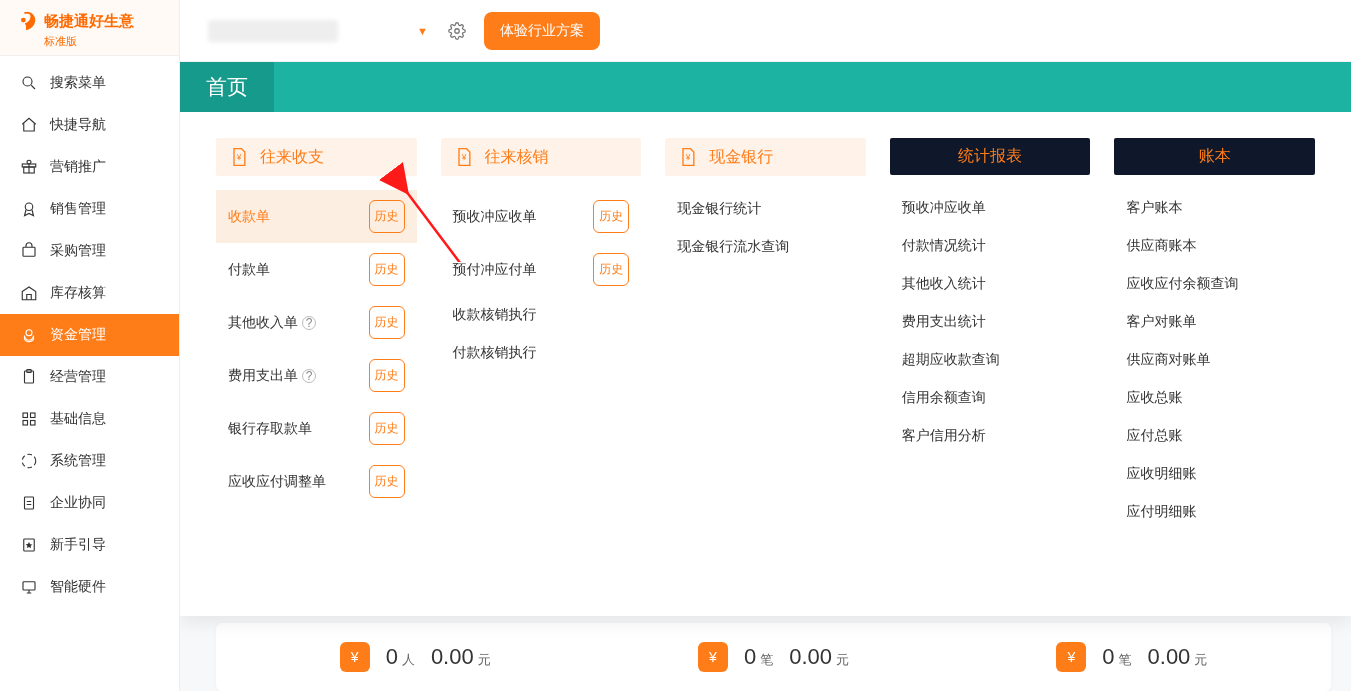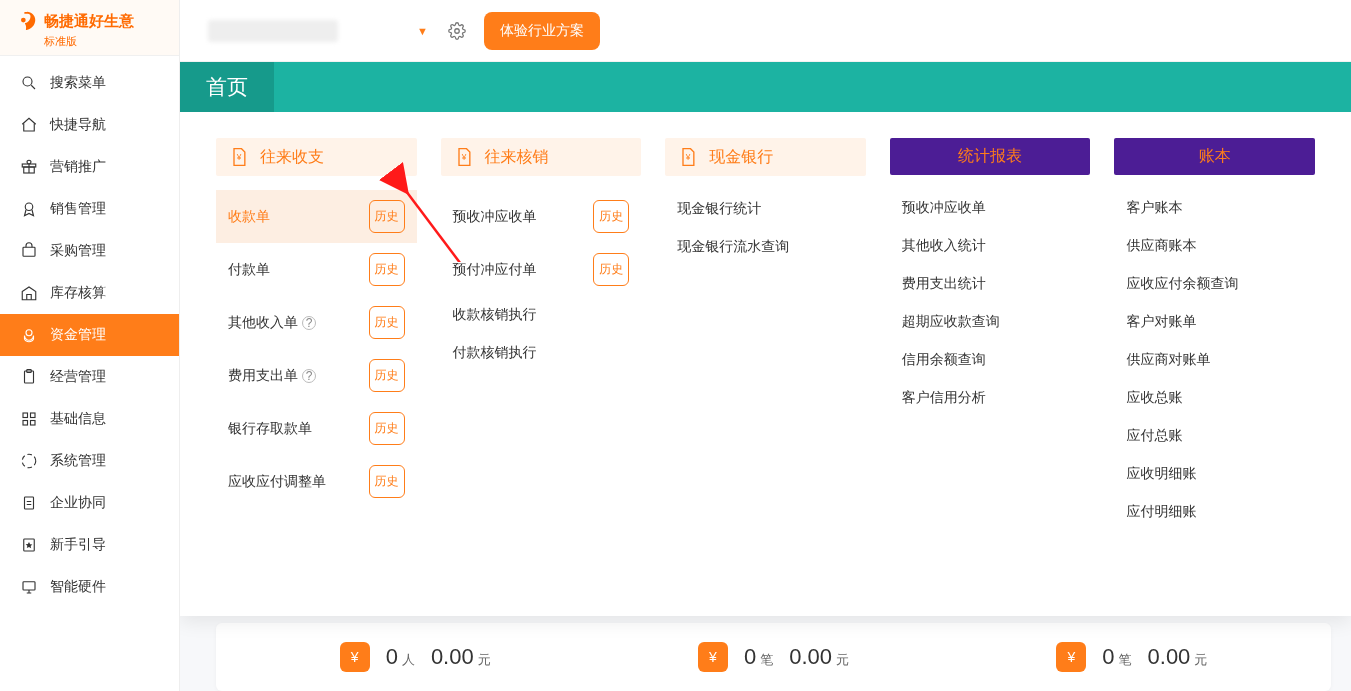--- a/index.html
+++ b/index.html
@@ -31,21 +31,21 @@
     .tabbar { background: #1cb3a2; height: 50px; display: flex; align-items: stretch; }
     .tab { padding: 0 26px; display: flex; align-items: center; color: #fff; font-size: 21px; cursor: pointer; }
     .tab.active { background: #169a8b; }
 
     .content { flex: 1; position: relative; overflow: hidden; background: #f7f8fa; }
 
     
     .mega { position: absolute; top: 0; left: 0; right: 0; bottom: 75px; background: #fff; box-shadow: 0 6px 18px rgba(0,0,0,0.08); padding: 26px 36px 20px; display: flex; gap: 24px; z-index: 30; }
     .col { flex: 1; min-width: 0; }
     .col-header { display: flex; align-items: center; gap: 10px; background: #fff3e9; color: #ff7d19; padding: 8px 12px; font-size: 16px; margin-bottom: 14px; border-radius: 2px; }
-    .col-header.plain { background: #4c1d95; justify-content: center; }
+    .col-header.plain { background: #0f172a; justify-content: center; }
     .col-header .hicon { width: 22px; height: 22px; display:inline-flex; align-items:center; justify-content:center; }
     .col-header .hicon svg { fill: #ff7d19; }
     .item-row { display: flex; align-items: center; justify-content: space-between; padding: 10px 12px; cursor: pointer; }
     .item-row.active { background: #fdeee2; }
     .item-txt { color: #333; display: flex; align-items: center; gap: 4px; }
     .item-row.active .item-txt { color: #ff7d19; }
     .help-q { font-size: 12px; border: 1px solid #bbb; color: #888; border-radius: 50%; width: 14px; height: 14px; display: inline-flex; align-items: center; justify-content: center; line-height: 1; }
     .hist-tag { border: 1px solid #ff7d19; color: #ff7d19; font-size: 12px; padding: 7px 5px; border-radius: 6px; }
 
     
@@ -324,20 +324,23 @@
             </div>
           </div>
           <div class="col">
             <div class="col-header plain">
               <span>统计报表</span>
             </div>
             <div class="item-row">
               <span class="item-txt">预收冲应收单</span>
             </div>
             <div class="item-row">
+              <span class="item-txt">付款情况统计</span>
+            </div>
+            <div class="item-row">
               <span class="item-txt">其他收入统计</span>
             </div>
             <div class="item-row">
               <span class="item-txt">费用支出统计</span>
             </div>
             <div class="item-row">
               <span class="item-txt">超期应收款查询</span>
             </div>
             <div class="item-row">
               <span class="item-txt">信用余额查询</span>

